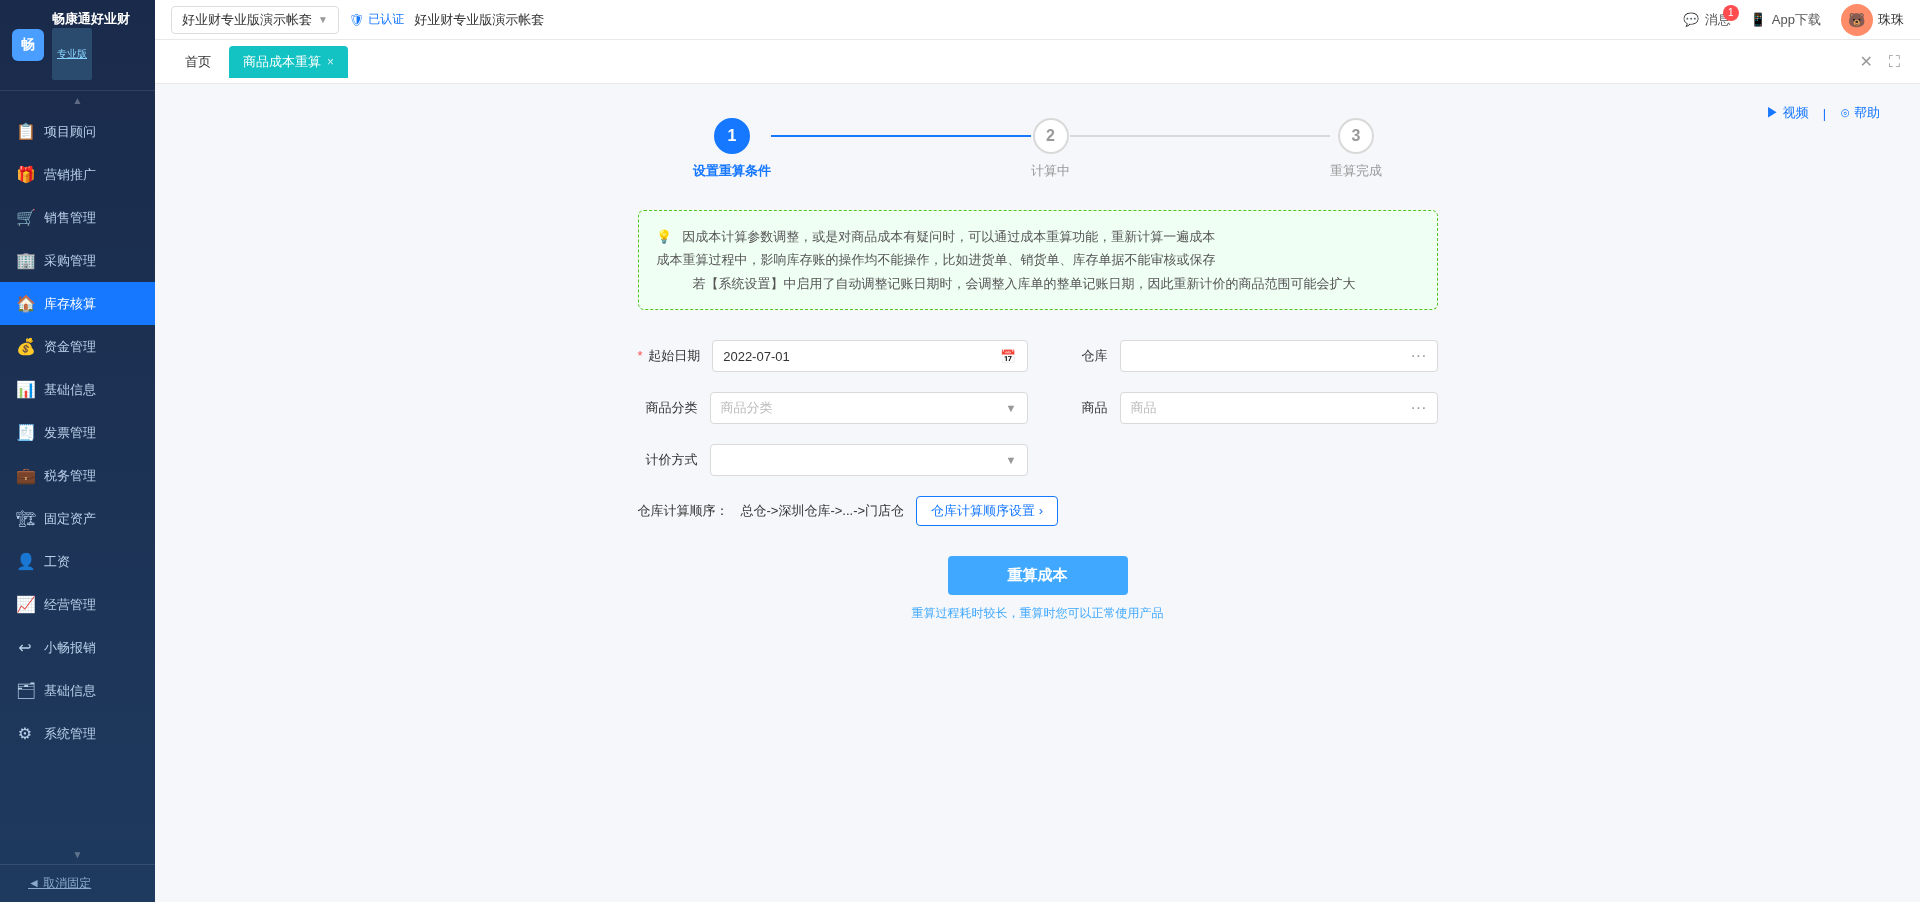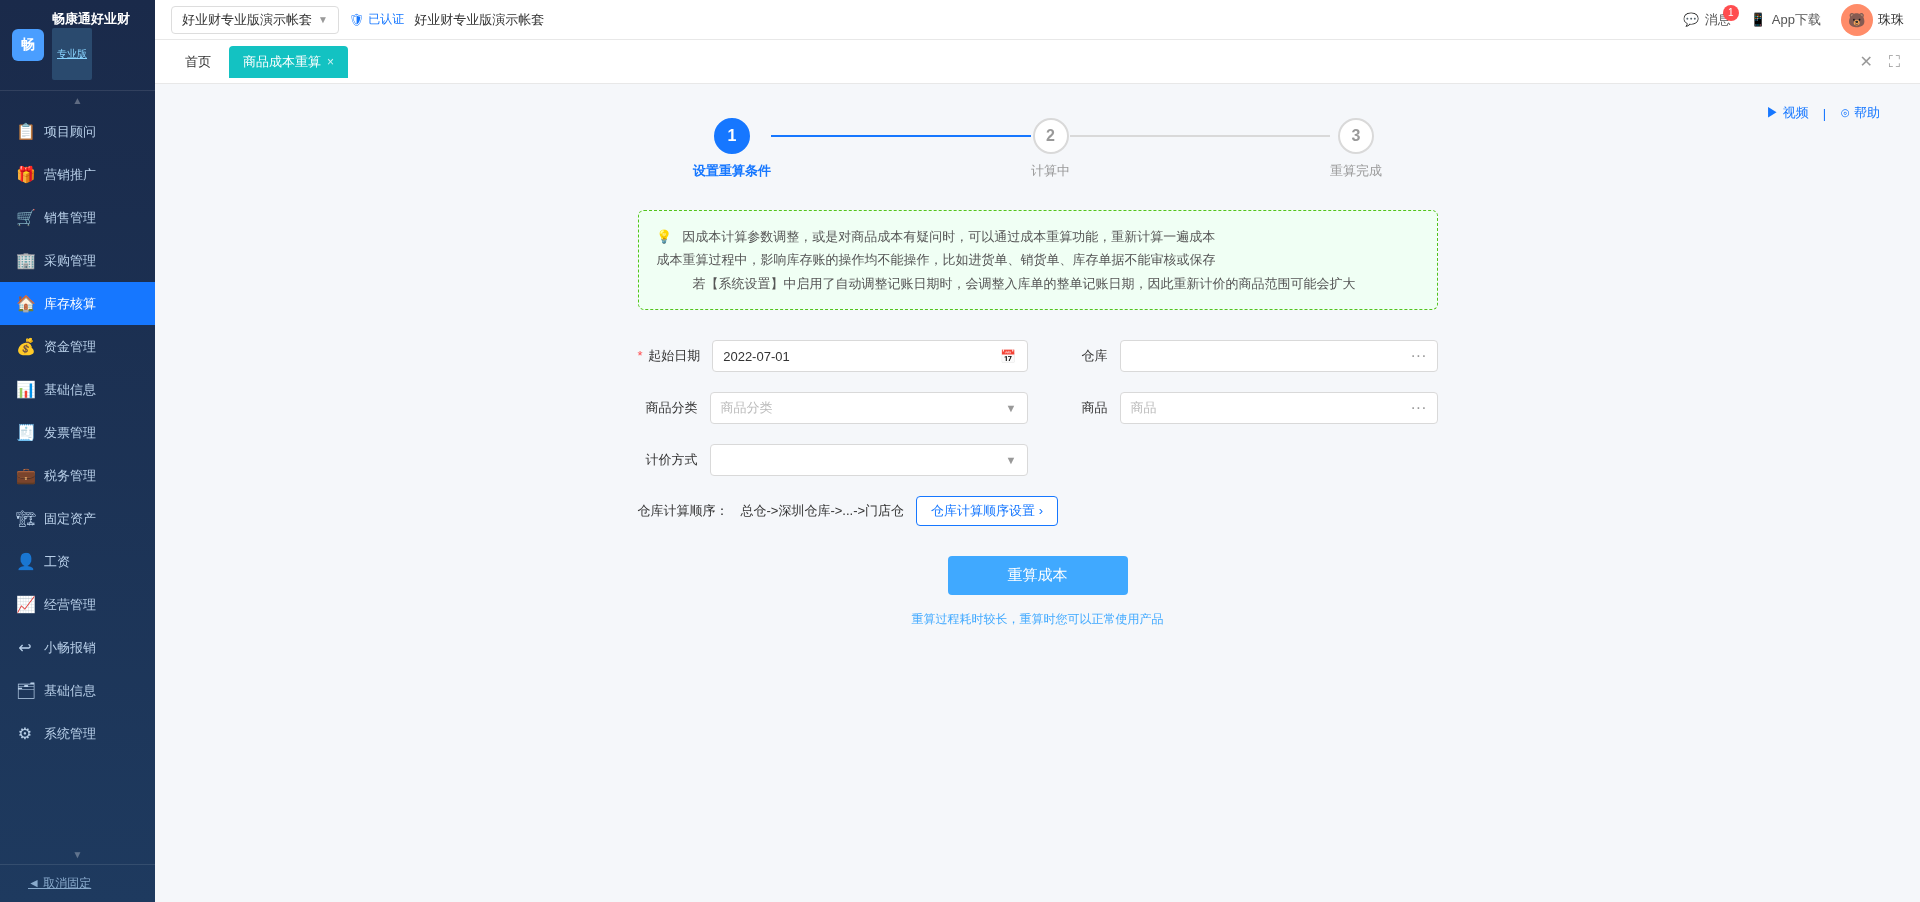--- a/index.html
+++ b/index.html
@@ -207,24 +207,24 @@
       border: 1px solid #1677ff; color: #1677ff; background: white;
       border-radius: 4px; padding: 5px 14px; font-size: 13px; cursor: pointer;
       display: flex; align-items: center; gap: 4px;
     }
     .submit-section {
       text-align: center; margin-top: 30px;
     }
     .recalc-btn {
       background: #40a9ff; color: white; border: none;
       border-radius: 4px; padding: 10px 60px; font-size: 15px;
-      cursor: pointer; font-weight: 400;
+      cursor: pointer; font-weight: 700;
     }
     .recalc-hint {
-      color: #40a9ff; font-size: 12px; margin-top: 16px;
+      color: #40a9ff; font-size: 12px; margin-top: 10px;
     }
   </style>
 </head>
 <body>
 
 <div class="sidebar">
   <div class="sidebar-logo">
     <div class="logo-icon">畅</div>
     <div>
       <div style="color:white;font-size:13px;font-weight:bold;">畅康通好业财</div>

